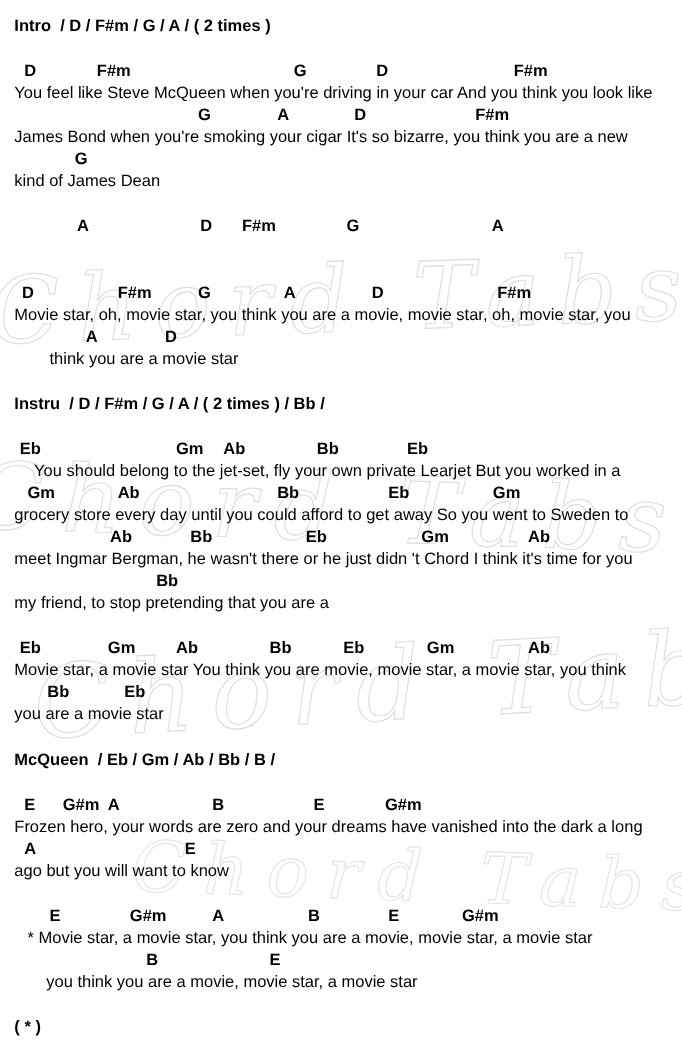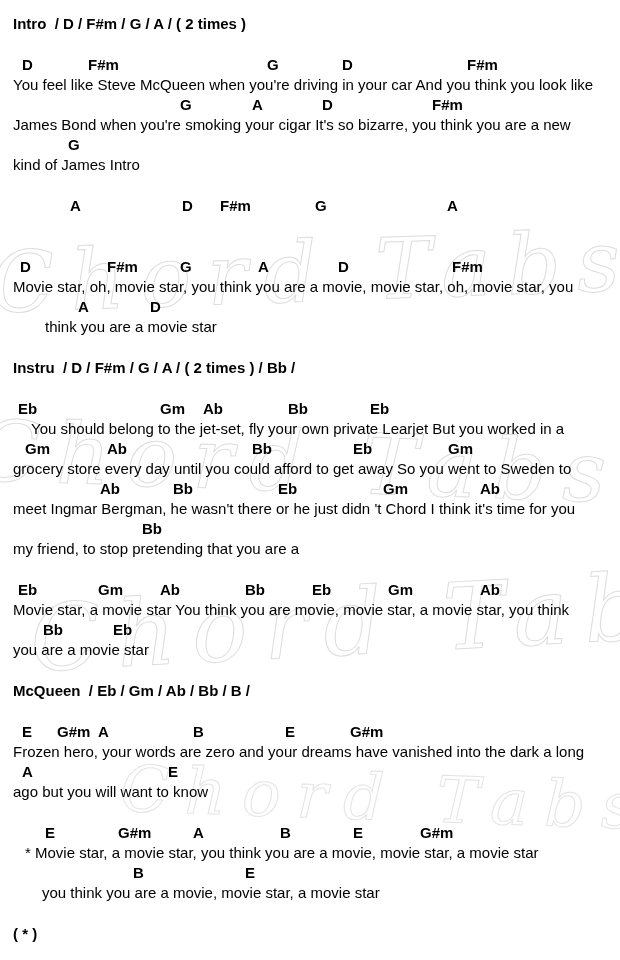--- a/index.html
+++ b/index.html
@@ -77,21 +77,21 @@
       </div>
       <div class="pair">
         <span class="chord" style="left: 180px;">G</span>
         <span class="chord" style="left: 252px;">A</span>
         <span class="chord" style="left: 322px;">D</span>
         <span class="chord" style="left: 432px;">F#m</span>
         <span class="lyric" style="left: 13px;">James Bond when you're smoking your cigar It's so bizarre, you think you are a new</span>
       </div>
       <div class="pair">
         <span class="chord" style="left: 68px;">G</span>
-        <span class="lyric" style="left: 13px;">kind of James Intro</span>
+        <span class="lyric" style="left: 13px;">kind of James Dean</span>
       </div>
       <div class="gap"></div>
       <div class="pair">
         <span class="chord" style="left: 70px;">A</span>
         <span class="chord" style="left: 182px;">D</span>
         <span class="chord" style="left: 220px;">F#m</span>
         <span class="chord" style="left: 315px;">G</span>
         <span class="chord" style="left: 447px;">A</span>
       </div>
       <div class="gap"></div>

